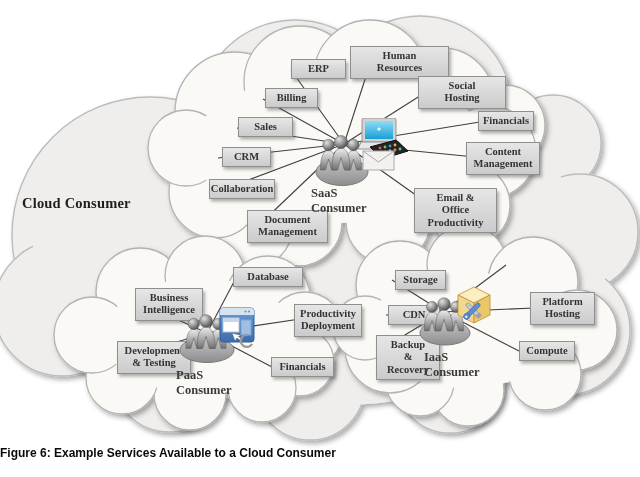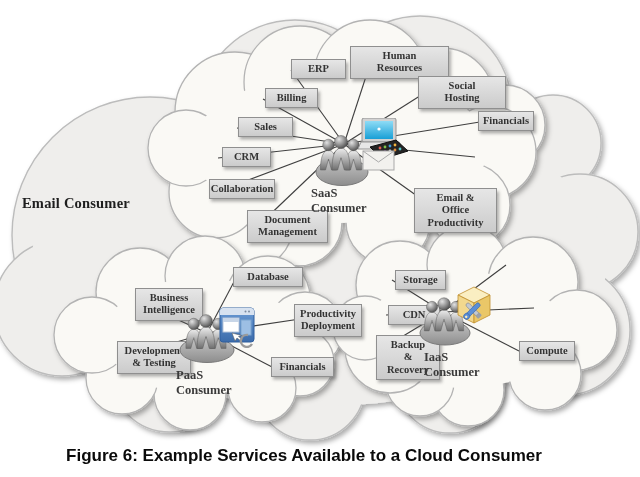--- a/index.html
+++ b/index.html
@@ -9,22 +9,22 @@
   .svc{position:absolute;display:flex;align-items:center;justify-content:center;
        background:linear-gradient(180deg,#e6e6e6,#cbcbcb);
        border:1px solid #8f8f8f;border-radius:0;
        box-shadow:2px 2.5px 3px rgba(80,80,80,.45);
        color:#333;font-weight:bold;font-size:10.5px;line-height:1.18;
        text-align:center;padding:3px 18px;min-height:13px;box-sizing:border-box;margin-left:28px;}
   .consumer-label{position:absolute;font-weight:bold;font-size:12.5px;line-height:1.18;
        color:#3a3a3a;text-align:left;}
   .outer-label{position:absolute;left:22px;top:195px;font-weight:bold;font-size:14.5px;
        color:#1e1e1e;white-space:nowrap;letter-spacing:.2px;}
-  .caption{position:absolute;left:0;top:446px;width:608px;text-align:center;
-       font-family:"Liberation Sans",sans-serif;font-weight:bold;font-size:17px;color:#0a0a0a;}
+  .caption{position:absolute;left:0;top:446px;width:608px;text-align:left;
+       font-family:"Liberation Sans",sans-serif;font-weight:bold;font-size:12px;color:#0a0a0a;}
   .icon{position:absolute;}
 </style>
 </head>
 <body>
 
 <div id="canvas">
 
   <svg id="diagram-svg" width="640" height="477" viewBox="0 0 640 477">
     <defs>
       <filter id="cloudShadow" x="-15%" y="-15%" width="135%" height="135%">
@@ -150,32 +150,34 @@
     </g>
   </svg>
 
   <div class="svc" style="left:263px;top:59px;width:55px">ERP</div>
   <div class="svc" style="left:322px;top:46px;width:99px">Human Resources</div>
   <div class="svc" style="left:237px;top:88px;width:53px">Billing</div>
   <div class="svc" style="left:390px;top:76px;width:88px">Social Hosting</div>
   <div class="svc" style="left:210px;top:117px;width:55px">Sales</div>
   <div class="svc" style="left:450px;top:111px;width:56px">Financials</div>
   <div class="svc" style="left:194px;top:147px;width:49px">CRM</div>
+  <div class="svc" style="left:438px;top:142px;width:74px">Content Management</div>
   <div class="svc" style="left:181px;top:179px;width:66px">Collaboration</div>
   <div class="svc" style="left:386px;top:188px;width:83px">Email &amp; Office Productivity</div>
   <div class="svc" style="left:219px;top:210px;width:81px">Document Management</div>
 
   <div class="svc" style="left:205px;top:267px;width:70px">Database</div>
   <div class="svc" style="left:107px;top:288px;width:68px">Business Intelligence</div>
   <div class="svc" style="left:266px;top:304px;width:68px">Productivity Deployment</div>
   <div class="svc" style="left:89px;top:341px;width:74px">Development &amp; Testing</div>
   <div class="svc" style="left:243px;top:357px;width:63px">Financials</div>
 
   <div class="svc" style="left:367px;top:270px;width:51px">Storage</div>
   <div class="svc" style="left:360px;top:305px;width:52px">CDN</div>
+  <div class="svc" style="left:502px;top:292px;width:65px">Platform Hosting</div>
   <div class="svc" style="left:348px;top:335px;width:64px">Backup &amp; Recovery</div>
   <div class="svc" style="left:491px;top:341px;width:56px">Compute</div>
 
   <svg class="icon" style="left:304px;top:112px" width="74" height="78" viewBox="0 0 74 78">
     <ellipse cx="38" cy="60" rx="26" ry="13.5" fill="url(#gBase)" stroke="#7a7a7a" stroke-width="1"></ellipse>
     <use href="#pg" transform="translate(37,30)"></use>
   </svg>
   <svg class="icon" style="left:358px;top:118px" width="46" height="36" viewBox="0 0 46 36">
     <rect x="4" y="0" width="34" height="24" rx="2" fill="#d2d2d2" stroke="#949494"></rect>
     <rect x="7" y="3" width="28" height="18" fill="url(#gScreen)"></rect>
@@ -228,19 +230,19 @@
         <rect x="6" y="-2.6" width="4" height="5.2" rx="1" fill="#9aa0a8"></rect>
       </g>
       <g transform="rotate(-45)">
         <rect x="-9" y="-2.2" width="18" height="4.4" rx="2" fill="#5b8ed6" stroke="#3a6bb0" stroke-width="0.7"></rect>
         <circle cx="-9" cy="0" r="3" fill="#5b8ed6" stroke="#3a6bb0" stroke-width="0.7"></circle>
         <circle cx="-9.6" cy="0" r="1.2" fill="#faeec2"></circle>
       </g>
     </g>
   </svg>
 
-  <div class="outer-label">Email Consumer</div>
+  <div class="outer-label">Cloud Consumer</div>
   <div class="consumer-label" style="left:311px;top:186px;width:64px">SaaS Consumer</div>
   <div class="consumer-label" style="left:176px;top:368px;width:64px">PaaS Consumer</div>
   <div class="consumer-label" style="left:424px;top:350px;width:66px">IaaS Consumer</div>
   <div class="caption">Figure 6: Example Services Available to a Cloud Consumer</div>
 
 </div>
 
 </body></html>

